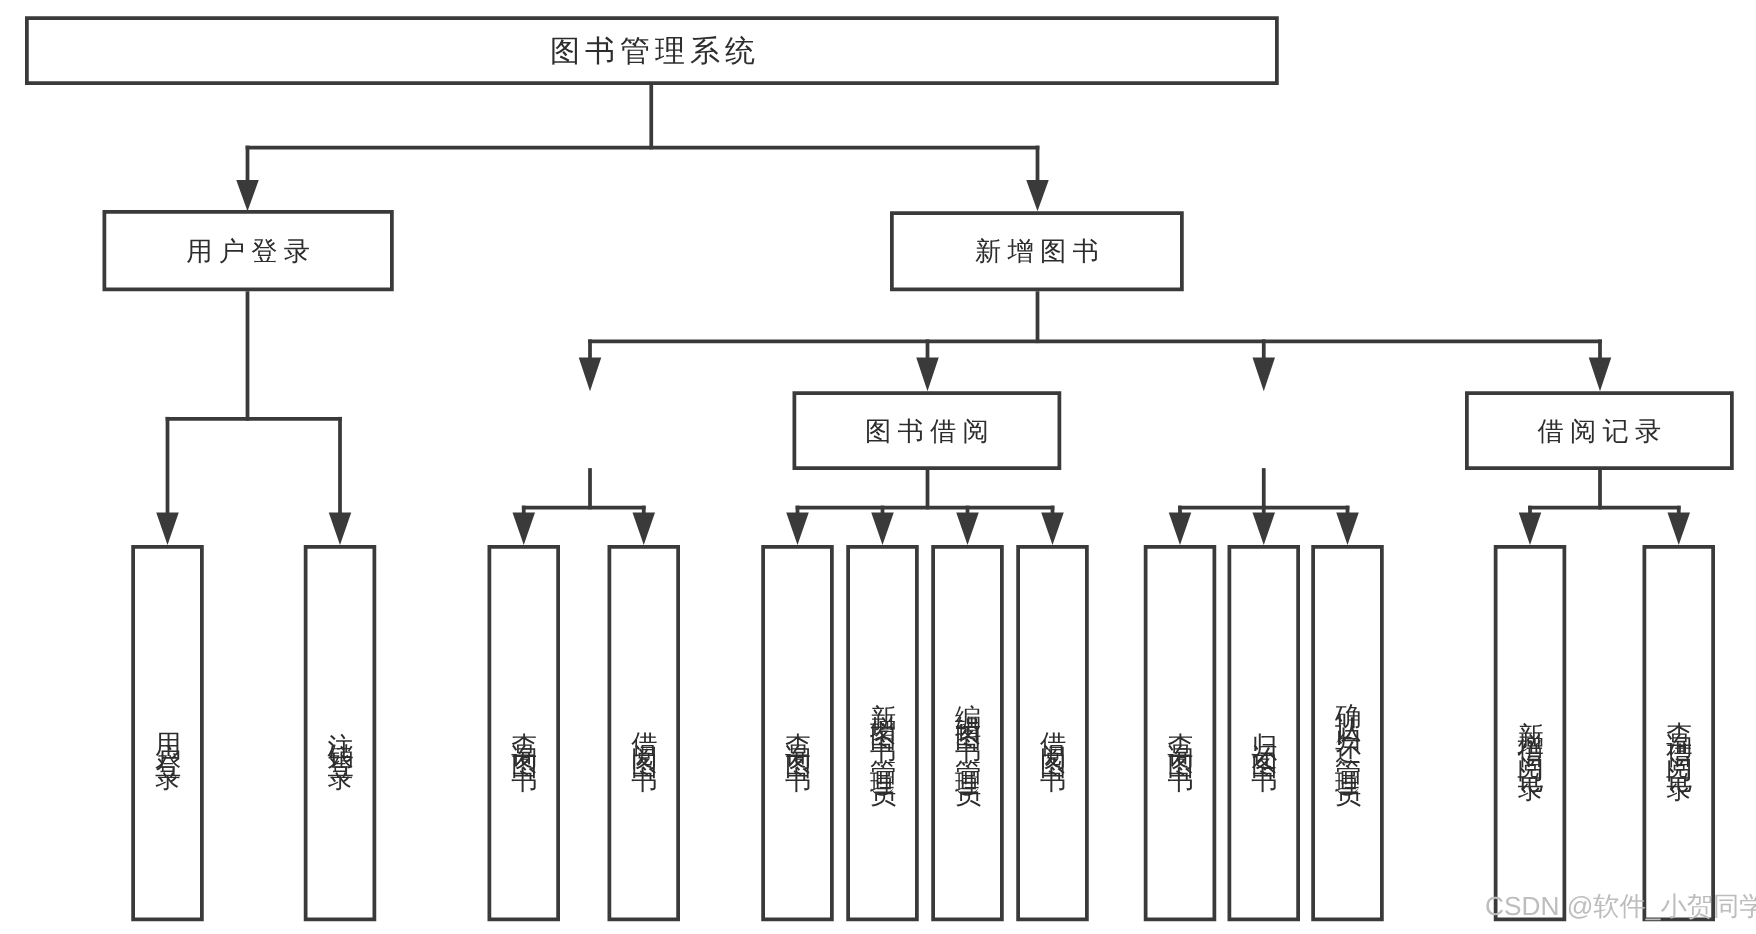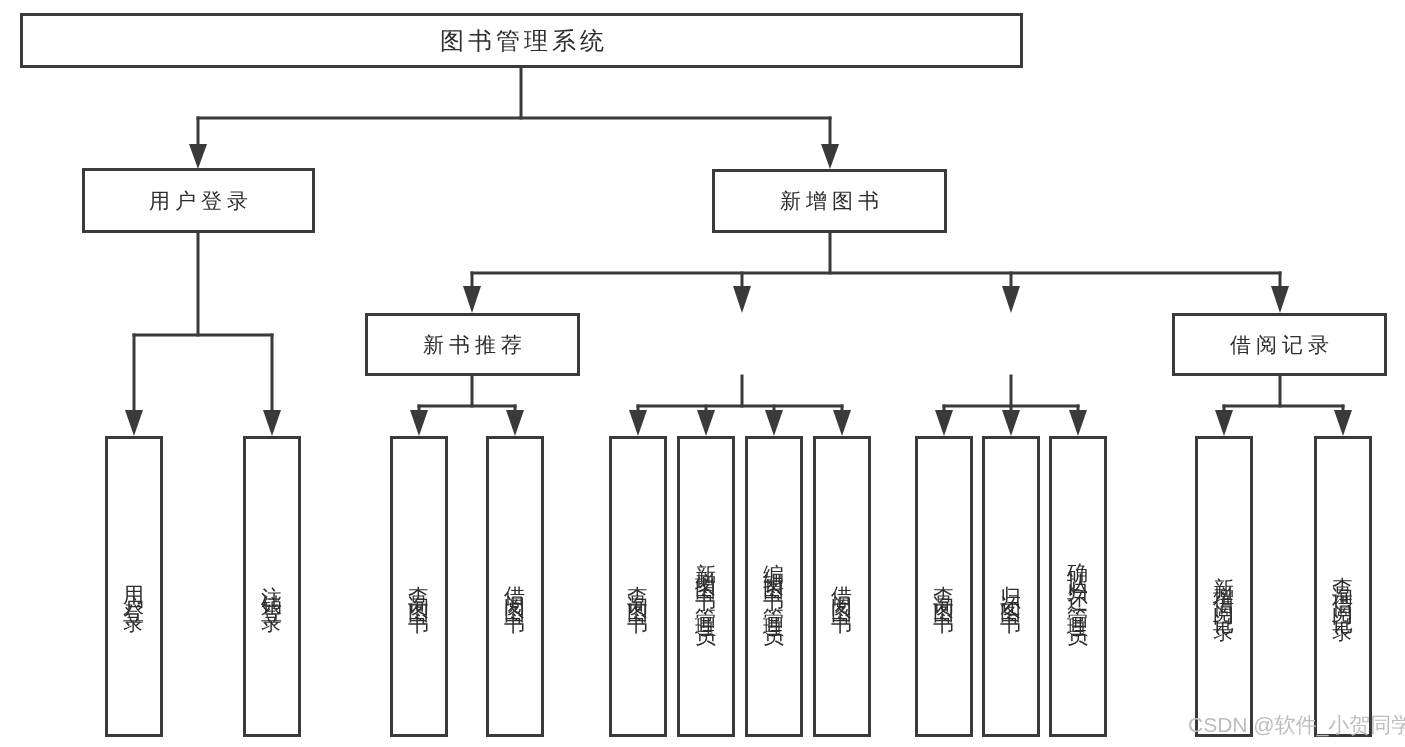--- a/index.html
+++ b/index.html
@@ -144,22 +144,22 @@
     <span>图书管理系统</span>
   </div>
 
   <div class="hbox" style="left:82px;top:168px;width:233px;height:65px">
     <span>用户登录</span>
   </div>
   <div class="hbox" style="left:712px;top:169px;width:235px;height:64px">
     <span>新增图书</span>
   </div>
 
-  <div class="hbox" style="left:365px;top:313px;width:215px;height:63px">
-    <span>新书推荐</span>
+  <div class="hbox" style="left:634px;top:313px;width:215px;height:63px">
+    <span>图书借阅</span>
   </div>
   <div class="hbox" style="left:1172px;top:313px;width:215px;height:63px">
     <span>借阅记录</span>
   </div>
 
   <div class="vbox" style="left:105px">
     <span class="vtext">用户登录</span>
   </div>
   <div class="vbox" style="left:243px">
     <span class="vtext">注销登录</span>

